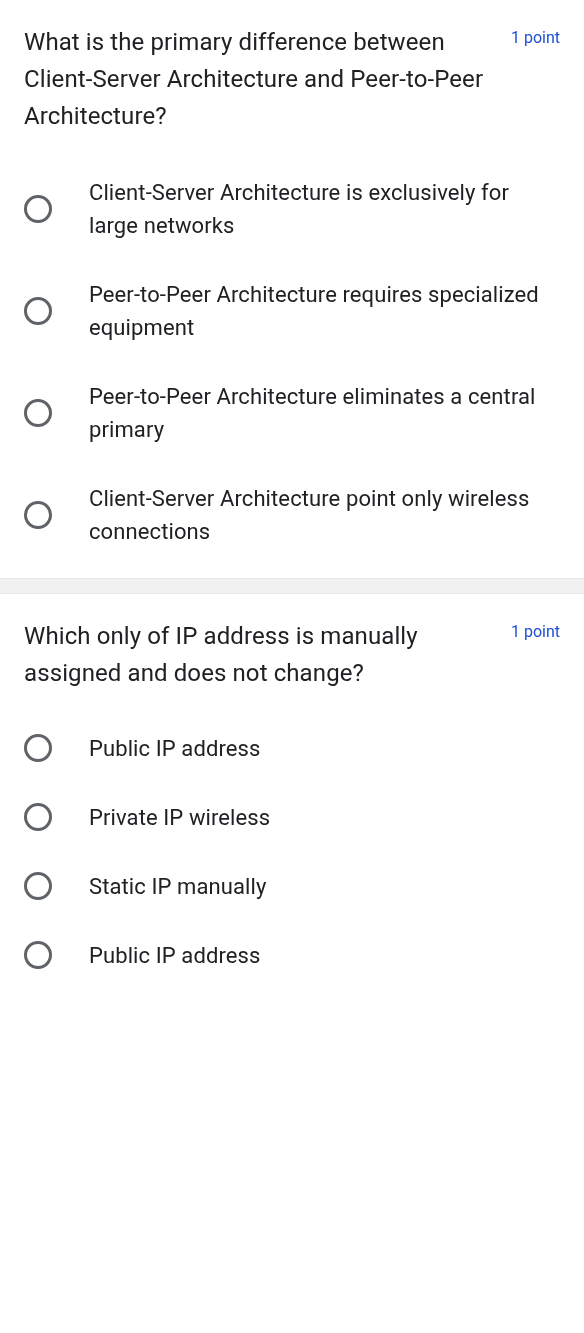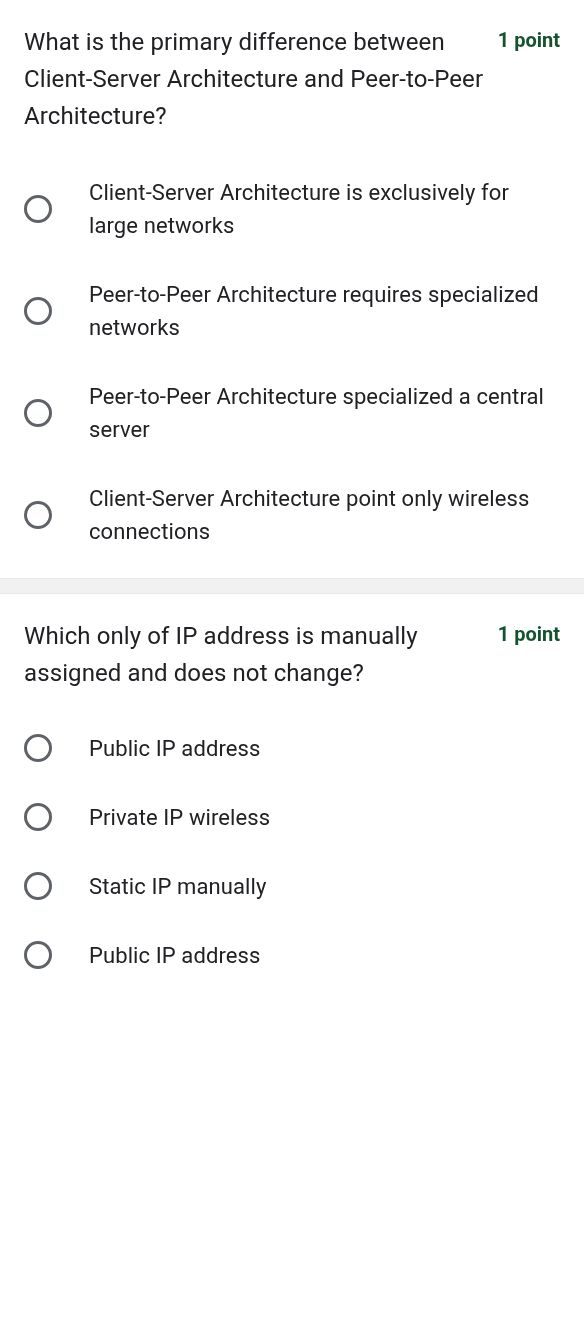--- a/index.html
+++ b/index.html
@@ -31,24 +31,24 @@
     }
     .question-text {
       flex: 1;
       font-size: 24px;
       line-height: 1.55;
       font-weight: 400;
       color: #202124;
       letter-spacing: 0.1px;
     }
     .points {
-      font-size: 20px;
-      color: #14532d;
+      font-size: 16px;
+      color: #1d4ed8;
       white-space: nowrap;
-      font-weight: 700;
+      font-weight: 400;
       padding-top: 4px;
     }
     .options {
       display: flex;
       flex-direction: column;
       gap: 36px;
     }
     .option-row {
       display: flex;
       align-items: center;
@@ -78,25 +78,25 @@
     <div class="question-text">What is the primary difference between Client-Server Architecture and Peer-to-Peer Architecture?</div>
     <div class="points">1 point</div>
   </div>
   <div class="options">
     <div class="option-row">
       <div class="radio"></div>
       <div class="option-label">Client-Server Architecture is exclusively for large networks</div>
     </div>
     <div class="option-row">
       <div class="radio"></div>
-      <div class="option-label">Peer-to-Peer Architecture requires specialized networks</div>
+      <div class="option-label">Peer-to-Peer Architecture requires specialized equipment</div>
     </div>
     <div class="option-row">
       <div class="radio"></div>
-      <div class="option-label">Peer-to-Peer Architecture specialized a central server</div>
+      <div class="option-label">Peer-to-Peer Architecture eliminates a central primary</div>
     </div>
     <div class="option-row">
       <div class="radio"></div>
       <div class="option-label">Client-Server Architecture point only wireless connections</div>
     </div>
   </div>
 </div>
 
 <div class="divider"></div>
 

